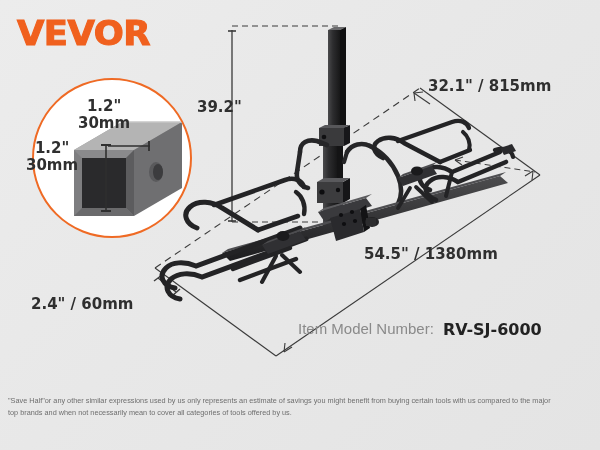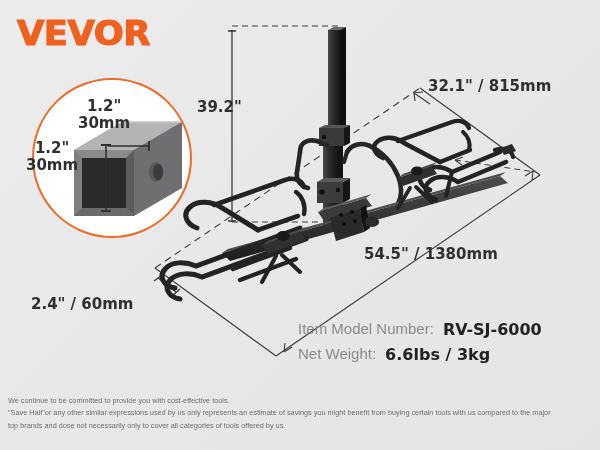--- a/index.html
+++ b/index.html
@@ -344,25 +344,20 @@
   </div>
   <div class="dim" id="dim-depth">32.1" / 815mm</div>
   <div class="dim" id="dim-width">54.5" / 1380mm</div>
   <div class="dim" id="dim-tray">2.4" / 60mm</div>
 
   <div id="specs">
     <div class="spec-row">
       <span class="spec-label">Item Model Number:</span>
       <span class="spec-value">RV-SJ-6000</span>
     </div>
-    <div class="spec-row">
-      <span class="spec-label">Net Weight:</span>
-      <span class="spec-value">6.6lbs / 3kg</span>
-    </div>
   </div>
 
   <div id="disclaimer">
-    <p>We continue to be committed to provide you with cost-effective tools.</p>
     <p>"Save Half"or any other similar expressions used by us only represents an estimate of savings you might benefit from buying certain tools with us compared to the major</p>
-    <p>top brands and dose not necessarily only to cover all categories of tools offered by us.</p>
+    <p>top brands and when not necessarily mean to cover all categories of tools offered by us.</p>
   </div>
 
 </div>
 
 </body></html>

